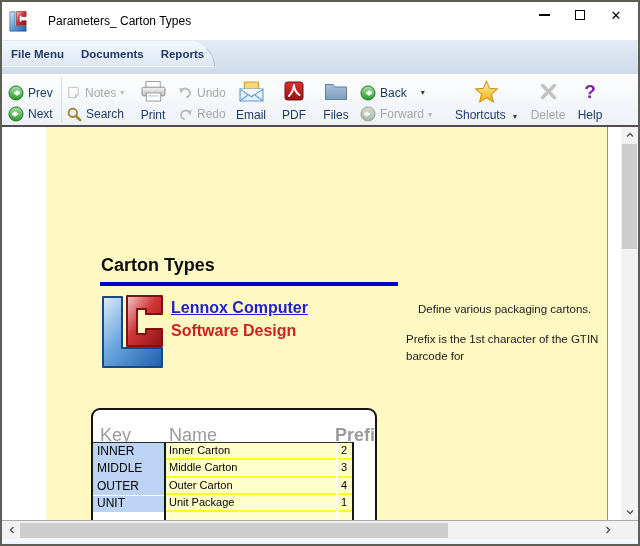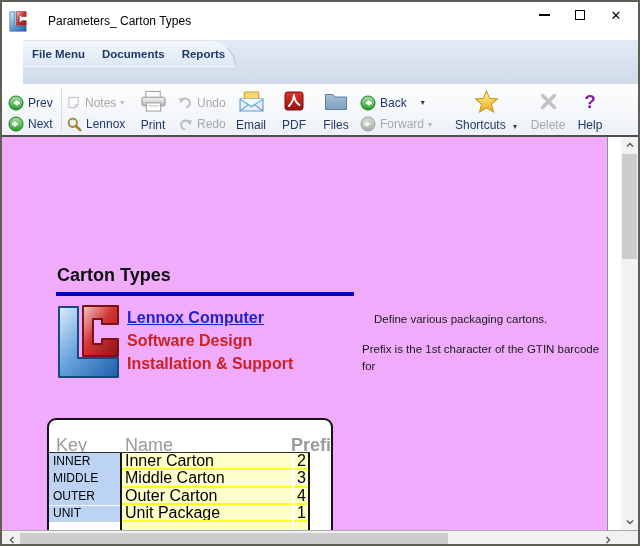--- a/index.html
+++ b/index.html
@@ -12,21 +12,21 @@
   .titlebar {height:38px; display:flex; align-items:center; background:#fff; position:relative;}
   .app-icon {width:20px; height:22px; margin-left:7px; display:flex; align-items:center;}
   .tb-title {margin-left:19px; font-size:12px; color:#000;}
   .win-controls {position:absolute; right:4px; top:0; height:26px; display:flex;}
   .wbtn {width:36px; height:26px; display:flex; align-items:center; justify-content:center; cursor:default;}
   .g-min {width:11px; height:1.5px; background:#000;}
   .g-max {width:10px; height:10px; border:1.4px solid #000; box-sizing:border-box;}
   .g-close {font-size:13px; color:#000; line-height:1;}
 
   
-  .menubar {height:44px; background:linear-gradient(#e3ebf5,#cfdbe9); position:relative;margin-left:21px;}
+  .menubar {height:34px; background:linear-gradient(#e3ebf5,#cfdbe9); position:relative;}
   .menu-tab {position:absolute; left:0; top:0; width:213px; height:27px;
              background:linear-gradient(#f3f8fd,#dde7f3);
              border:1px solid transparent; border-right-color:#b7c5d8;
              border-top-right-radius:30px 26px; box-sizing:border-box;}
   .menu-items {position:absolute; left:9px; top:0; height:27px; display:flex; align-items:center; gap:17px;}
   .menu-item {font-size:11.5px; font-weight:bold; color:#1f3a68; cursor:default;}
 
   
   .toolbar {height:53px; box-sizing:border-box; border-bottom:2px solid #4e4e4e;
             background:linear-gradient(#fefefe,#edf1f7); display:flex; align-items:stretch; padding-left:4px;}
@@ -39,21 +39,21 @@
   .vsep {width:1px; background:#d6dce5; margin:3px 2px 3px 3px;}
   .bigb {display:flex; flex-direction:column; align-items:center; justify-content:flex-end; padding-bottom:3px;}
   .bigb .ic-big {flex:1; display:flex; align-items:center; justify-content:center;}
   .bigb .lbl {margin:0;}
   .w52{width:52px}.w66{width:66px}.w46{width:46px}.w40{width:40px}
   .w44{width:44px}.w88{width:88px}.w80{width:80px}
   .help-q {font-size:19px; font-weight:bold; color:#8021a8; line-height:1;}
 
   
   .content {display:flex; height:393px; background:#fff;}
-  .page {position:relative; flex:1; border-right:1px solid #8f8f8f; overflow:hidden; background:#f0abfc;}
+  .page {position:relative; flex:1; border-right:1px solid #8f8f8f; overflow:hidden; background:#fef9c3;margin-left:44px;}
   .gutter {width:13px; background:#fff;}
   .vscroll {width:17px; background:#f2f2f2; position:relative;}
   .sarr {height:15px; display:flex; align-items:center; justify-content:center;}
   .sarr.bot {position:absolute; bottom:1px; left:0; right:0;}
   .vthumb {position:absolute; left:1px; right:1px; top:17px; height:105px; background:#cdcdcd;}
 
   .hscroll {height:19px; box-sizing:border-box; background:#f1f1f1; border-top:1px solid #aaa; position:relative;}
   .harr {position:absolute; top:0; height:18px; width:16px; display:flex; align-items:center; justify-content:center;}
   .harr.l {left:2px;} .harr.r {right:22px;}
   .hthumb {position:absolute; left:18px; top:1.5px; height:15px; width:428px; background:#cdcdcd;}
@@ -80,21 +80,21 @@
   .vl1 {position:absolute; left:71px; top:0; width:2px; height:100%; background:#161616;}
   .ncol {position:absolute; left:73px; top:0; width:170px; height:100%;}
   .pcol {position:absolute; left:245px; top:0; width:14px; height:100%;}
   .vl2 {position:absolute; left:259px; top:0; width:2px; height:100%; background:#161616;}
   .krow {height:17.3px; background:#bdd3f4; font-size:12px; color:#000; padding-left:4px;
          box-sizing:border-box; line-height:16px; overflow:hidden;}
   .krow.unit {height:15.8px; line-height:14.5px;}
   .ksep {height:1.5px; background:#fff;}
   .krow.white {background:#fff;}
   .nrow {height:17.3px; background:#ffffca; border-bottom:2px solid #ffff1e; box-sizing:border-box;
-         font-size:16px; color:#000; padding-left:3px; line-height:15px; overflow:hidden;}
+         font-size:11px; color:#000; padding-left:3px; line-height:15px; overflow:hidden;}
 </style>
 </head>
 <body>
 
 <svg width="0" height="0" style="position:absolute" aria-hidden="true">
   <defs>
     <linearGradient id="gB" x1="0" y1="0" x2="1" y2="1">
       <stop offset="0" stop-color="#ddebfa"></stop>
         <stop offset="0.45" stop-color="#6aa5dd"></stop>
         <stop offset="1" stop-color="#1f5fae"></stop>
@@ -254,21 +254,21 @@
         <svg width="15" height="15">
             <use href="#sym-note"></use>
           </svg>
         <span class="lbl">Notes</span>
         <span class="caret">▾</span>
       </div>
       <div class="trow">
         <svg width="16" height="16">
             <use href="#sym-mag"></use>
           </svg>
-        <span class="lbl">Lennox</span>
+        <span class="lbl">Search</span>
       </div>
     </div>
     <div class="bigb w46">
       <span class="ic-big">
           <svg width="27" height="23">
             <use href="#sym-printer"></use>
           </svg>
         </span>
       <span class="lbl">Print</span>
     </div>
@@ -353,21 +353,20 @@
       <div class="ph1">Carton Types</div>
       <div class="prule"></div>
 
       <span class="plogo">
         <svg width="63" height="76">
             <use href="#sym-logo"></use>
           </svg>
       </span>
       <span class="logo-line ll1">Lennox Computer</span>
       <span class="logo-line ll2">Software Design</span>
-      <span class="logo-line ll3">Installation &amp; Support</span>
 
       <div class="pdesc1">Define various packaging cartons.</div>
       <div class="pdesc2">
         <div>Prefix is the 1st character of the GTIN barcode for</div>
       </div>
 
       <div class="ctable">
         <span class="th th-key">Key</span>
         <span class="th th-name">Name</span>
         <span class="th th-prefix">Prefix</span>

